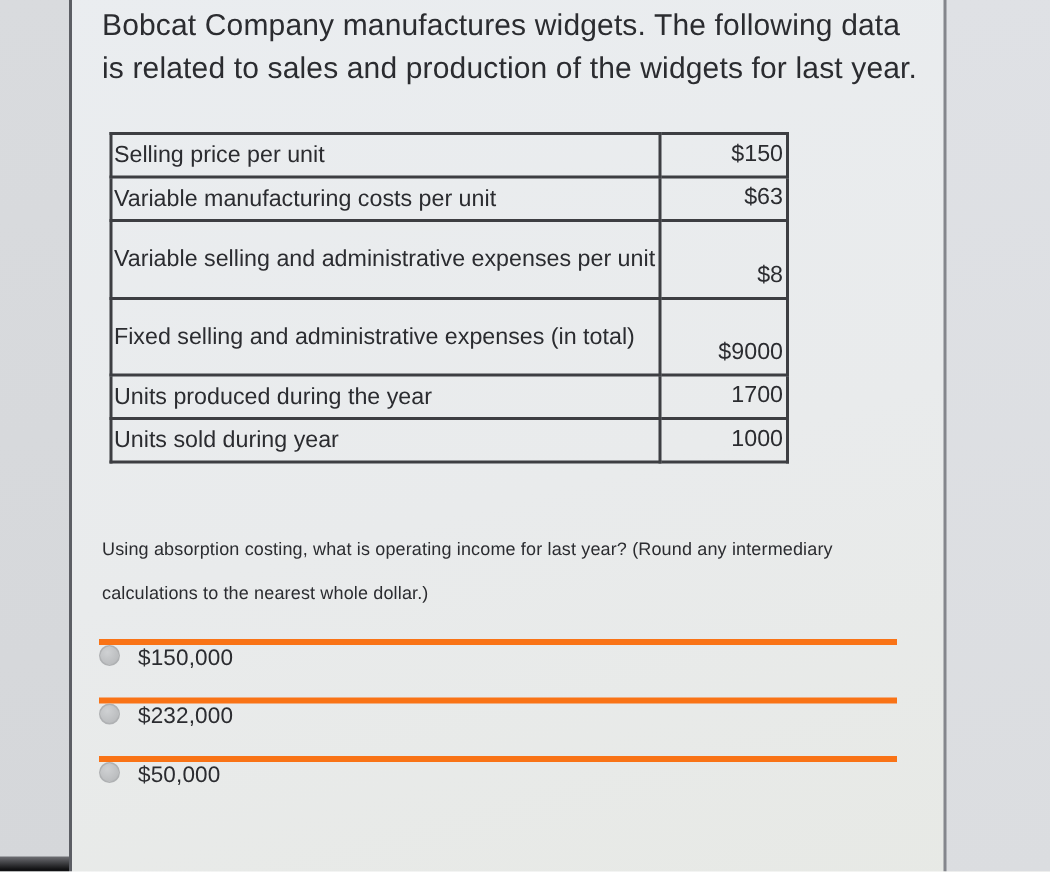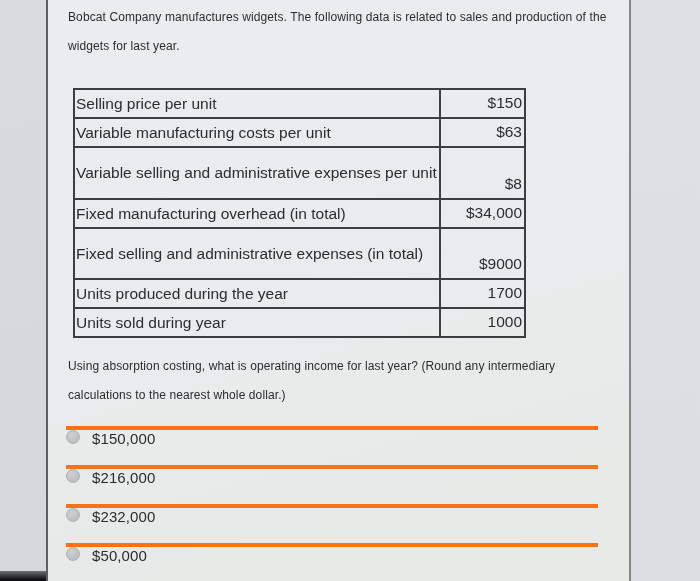--- a/index.html
+++ b/index.html
@@ -25,21 +25,21 @@
   .vline-right {
     position: absolute; left: 629px; top: 0; width: 1.5px; height: 581px;
     background: #84868c;
   }
   .corner-dark {
     position: absolute; left: 0; top: 571px; width: 46px; height: 10px;
     background: linear-gradient(#6e6f74 0%, #121214 85%);
   }
   .intro {
     position: absolute; left: 68px; top: 3px; width: 545px;
-    font-size: 12px; line-height: 29px; letter-spacing: 0.1px;
+    font-size: 20px; line-height: 29px; letter-spacing: 0.1px;
   }
   .data-table {
     position: absolute; left: 73px; top: 88px;
     border-collapse: collapse; table-layout: fixed; width: 453px;
     font-size: 15.5px;
   }
   .data-table td {
     border: 2px solid #3d3e42;
     line-height: 26px;
     overflow: hidden;
@@ -91,24 +91,20 @@
       <td class="val">$150</td>
     </tr>
     <tr class="h2">
       <td class="lbl">Variable manufacturing costs per unit</td>
       <td class="val">$63</td>
     </tr>
     <tr class="h3">
       <td class="lbl">Variable selling and administrative expenses per unit</td>
       <td class="val">$8</td>
     </tr>
-    <tr class="h4">
-      <td class="lbl">Fixed manufacturing overhead (in total)</td>
-      <td class="val">$34,000</td>
-    </tr>
     <tr class="h5">
       <td class="lbl">Fixed selling and administrative expenses (in total)</td>
       <td class="val">$9000</td>
     </tr>
     <tr class="h6">
       <td class="lbl">Units produced during the year</td>
       <td class="val">1700</td>
     </tr>
     <tr class="h7">
       <td class="lbl">Units sold during year</td>
@@ -119,23 +115,19 @@
 
 <p class="question">Using absorption costing, what is operating income for last year? (Round any intermediary calculations to the nearest whole dollar.)</p>
 
 <div class="options">
   <div class="option">
     <span class="radio"></span>
     <span class="option-label">$150,000</span>
   </div>
   <div class="option">
     <span class="radio"></span>
-    <span class="option-label">$216,000</span>
-  </div>
-  <div class="option">
-    <span class="radio"></span>
     <span class="option-label">$232,000</span>
   </div>
   <div class="option">
     <span class="radio"></span>
     <span class="option-label">$50,000</span>
   </div>
 </div>
 
 </body></html>

